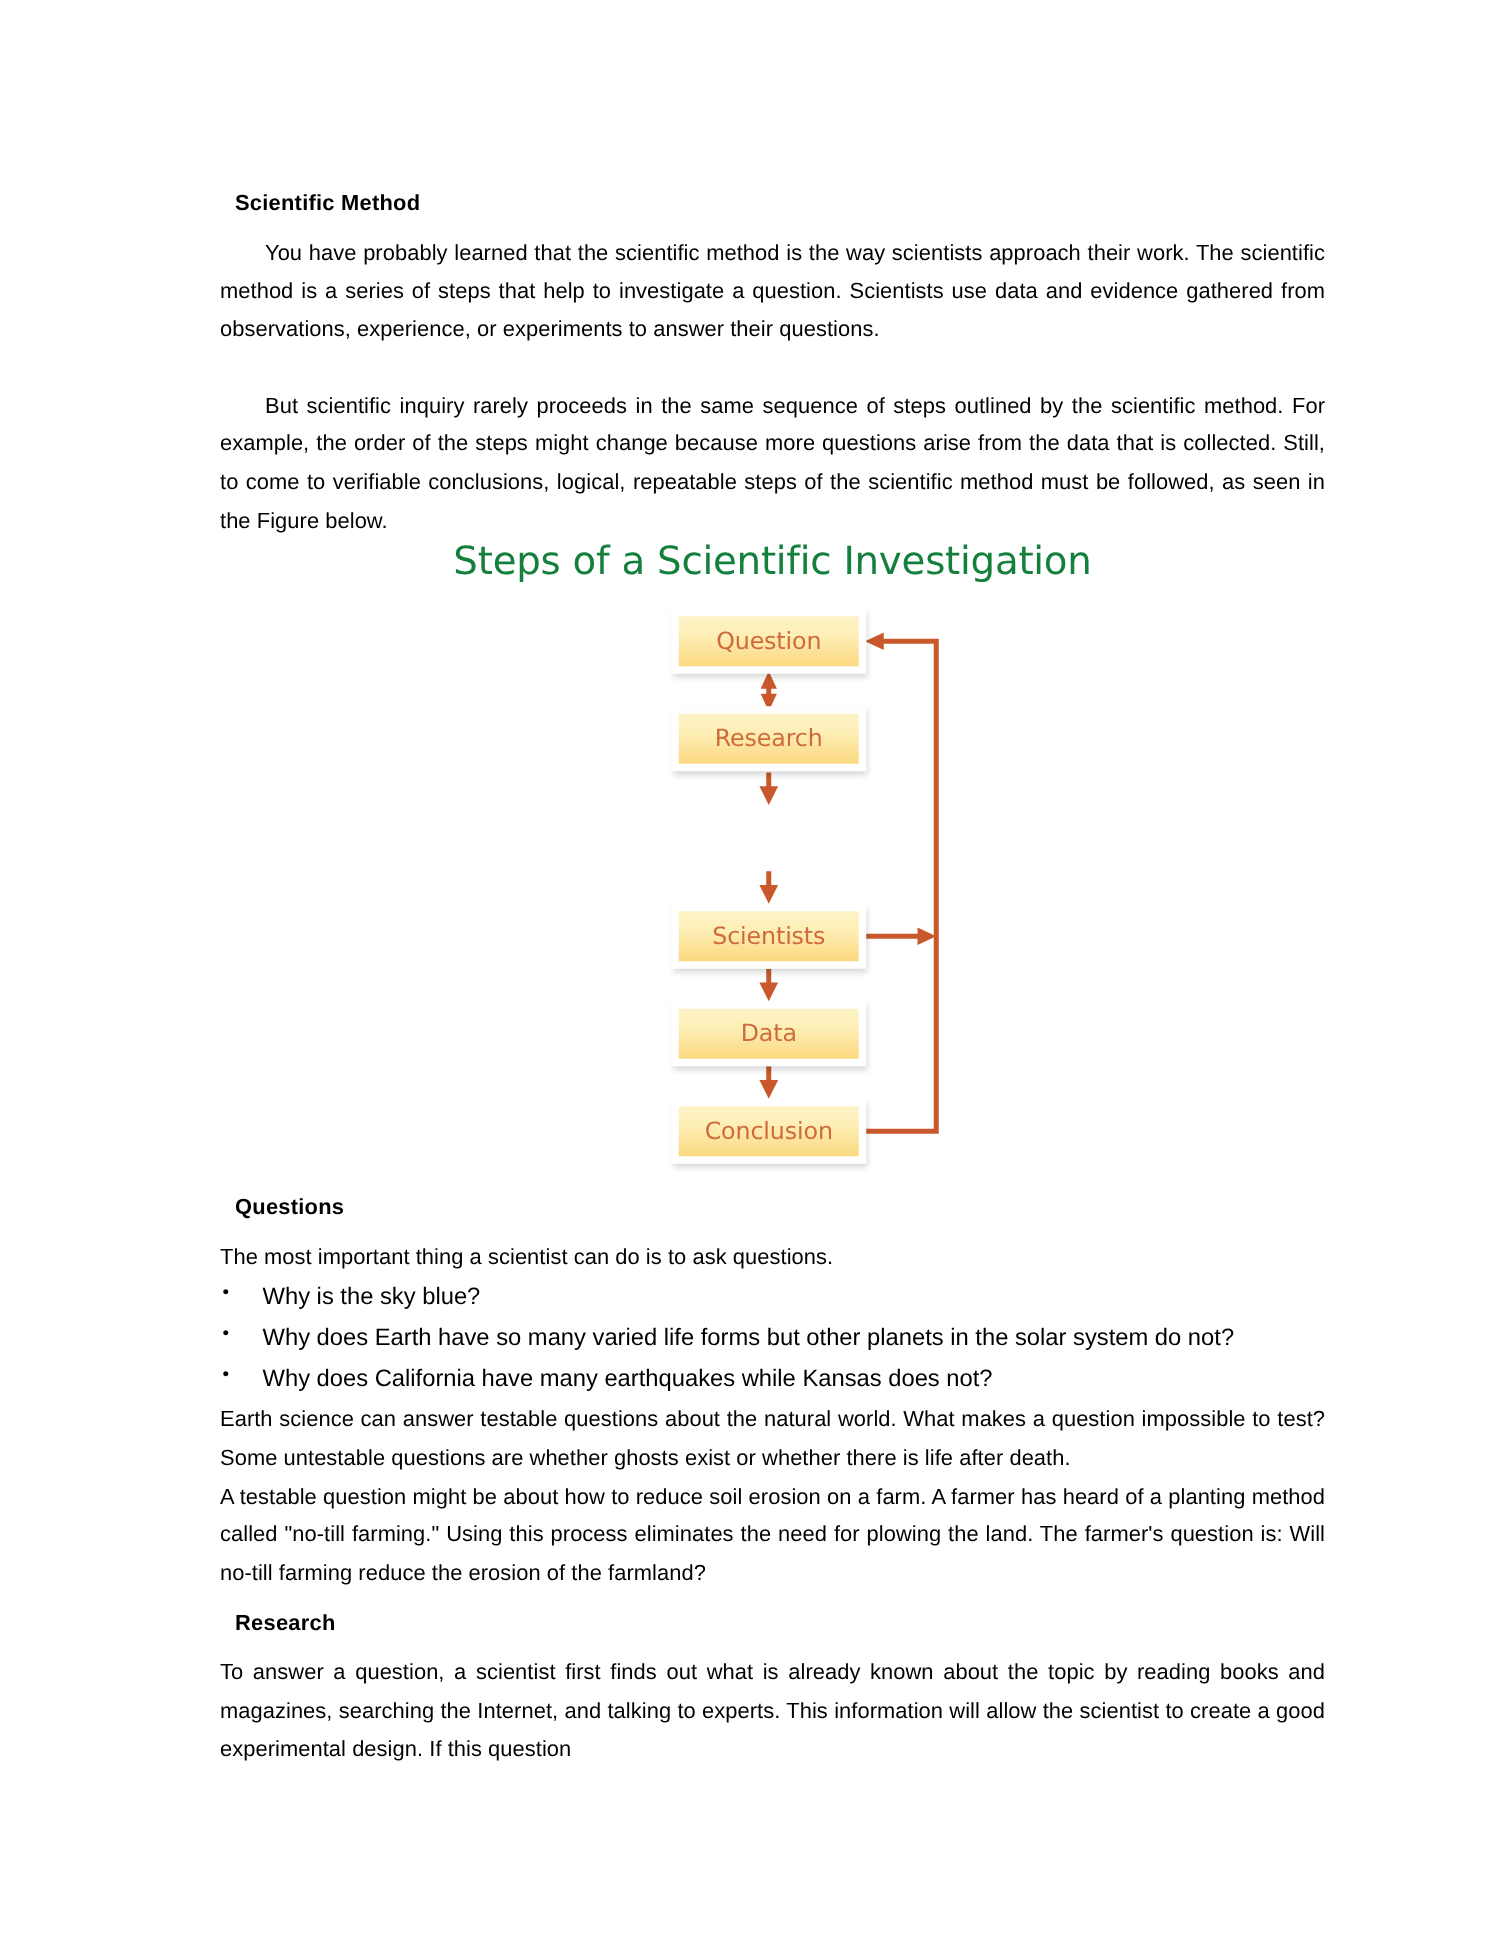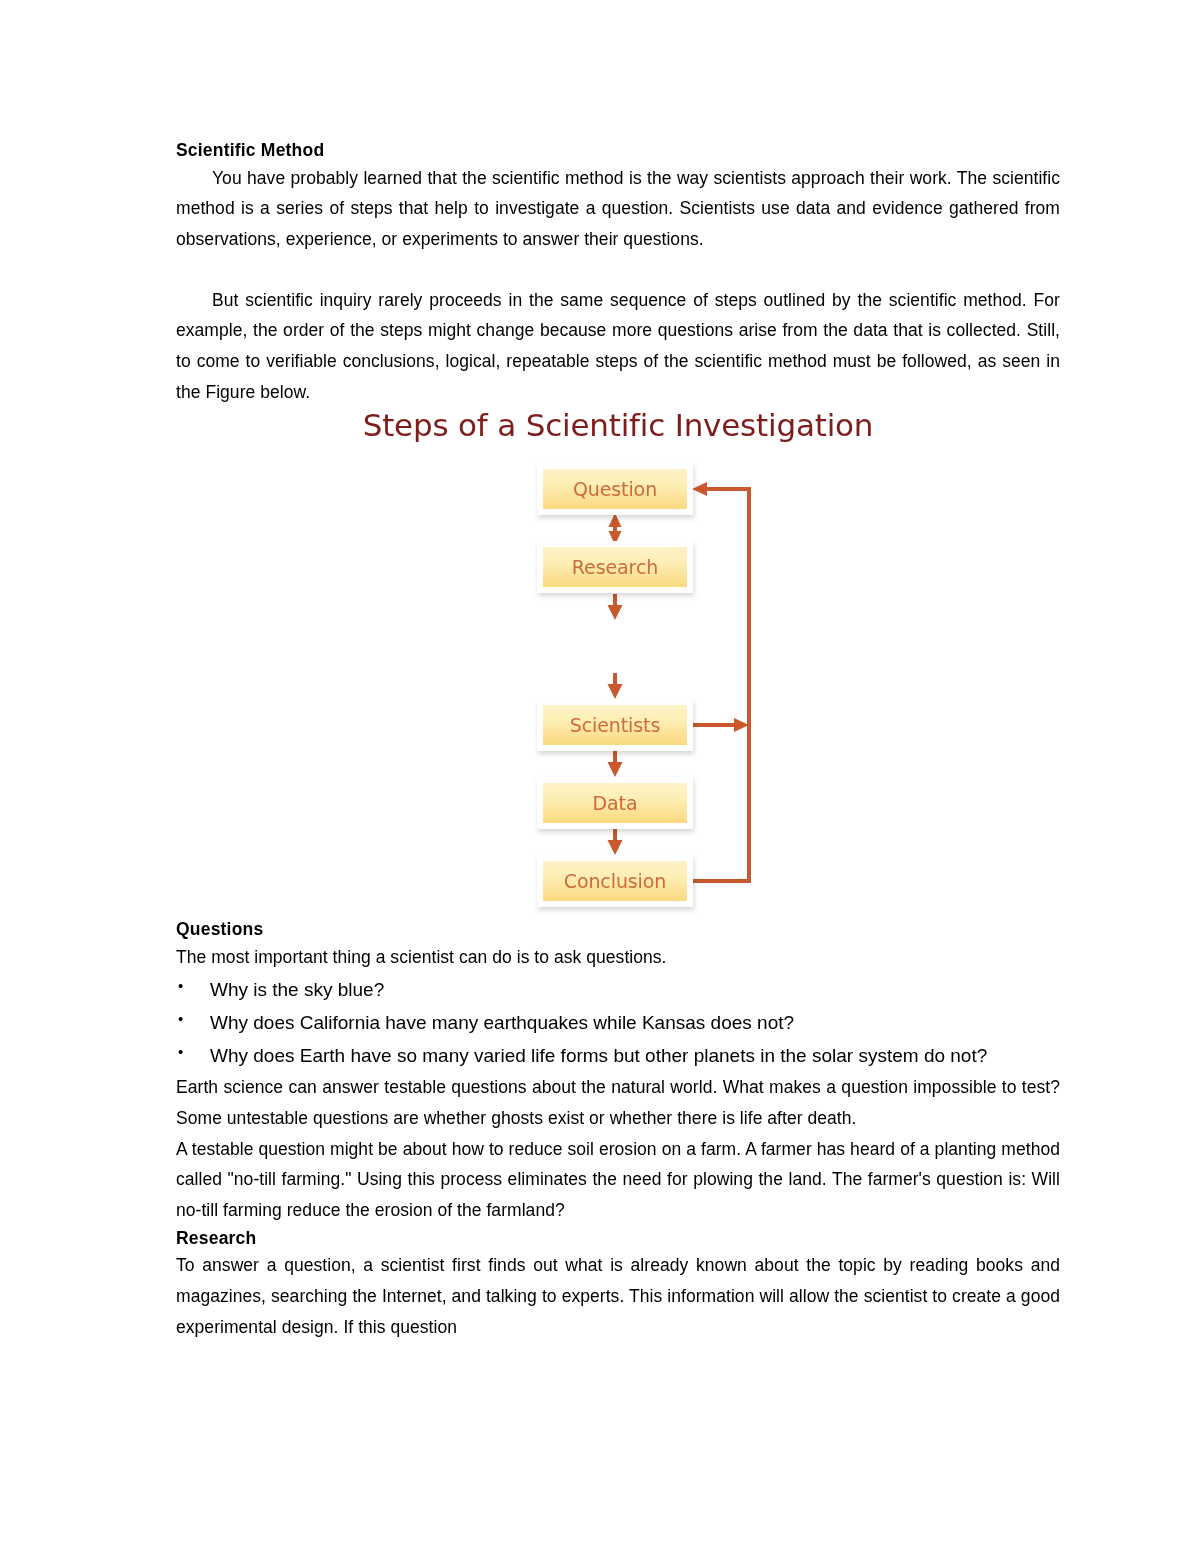--- a/index.html
+++ b/index.html
@@ -25,21 +25,21 @@
   .content {
     position: absolute;
     left: 176px;
     top: 138px;
     width: 884px;
   }
 
   h1.doc-heading, .doc-heading {
     font-size: 17.5px;
     font-weight: bold;
-    margin: 0;
+    margin: 12px;
     padding: 0;
     line-height: 1.42;
     letter-spacing: 0.2px;
   }
   .para {
     font-size: 17.5px;
     line-height: 1.75;
     text-align: justify;
     margin: 0;
     padding: 0;
@@ -78,21 +78,21 @@
     height: 510px;
     margin: 0;
   }
   .fig-title {
     position: absolute;
     left: 0;
     top: 0;
     width: 884px;
     text-align: center;
     font-size: 31px;
-    color: #7f1d1d;
+    color: #15803d;
     font-family: "DejaVu Sans", sans-serif;
     font-weight: 400;
     letter-spacing: -0.2px;
     white-space: nowrap;
   }
   .flow {
     position: absolute;
     left: 0;
     top: 48px;
     width: 884px;
@@ -212,22 +212,22 @@
         </div>
 
       </div>
     </div>
 
     <div class="doc-heading">Questions</div>
     <p class="para">The most important thing a scientist can do is to ask questions.</p>
 
     <ul class="bullets">
       <li>Why is the sky blue?</li>
+      <li>Why does Earth have so many varied life forms but other planets in the solar system do not?</li>
       <li>Why does California have many earthquakes while Kansas does not?</li>
-      <li>Why does Earth have so many varied life forms but other planets in the solar system do not?</li>
     </ul>
 
     <p class="para">Earth science can answer testable questions about the natural world. What makes a question impossible to test? Some untestable questions are whether ghosts exist or whether there is life after death.</p>
     <p class="para">A testable question might be about how to reduce soil erosion on a farm. A farmer has heard of a planting method called "no-till farming." Using this process eliminates the need for plowing the land. The farmer's question is: Will no-till farming reduce the erosion of the farmland?</p>
 
     <div class="doc-heading">Research</div>
     <p class="para">To answer a question, a scientist first finds out what is already known about the topic by reading books and magazines, searching the Internet, and talking to experts. This information will allow the scientist to create a good experimental design. If this question</p>
 
   </div>
 </div>

